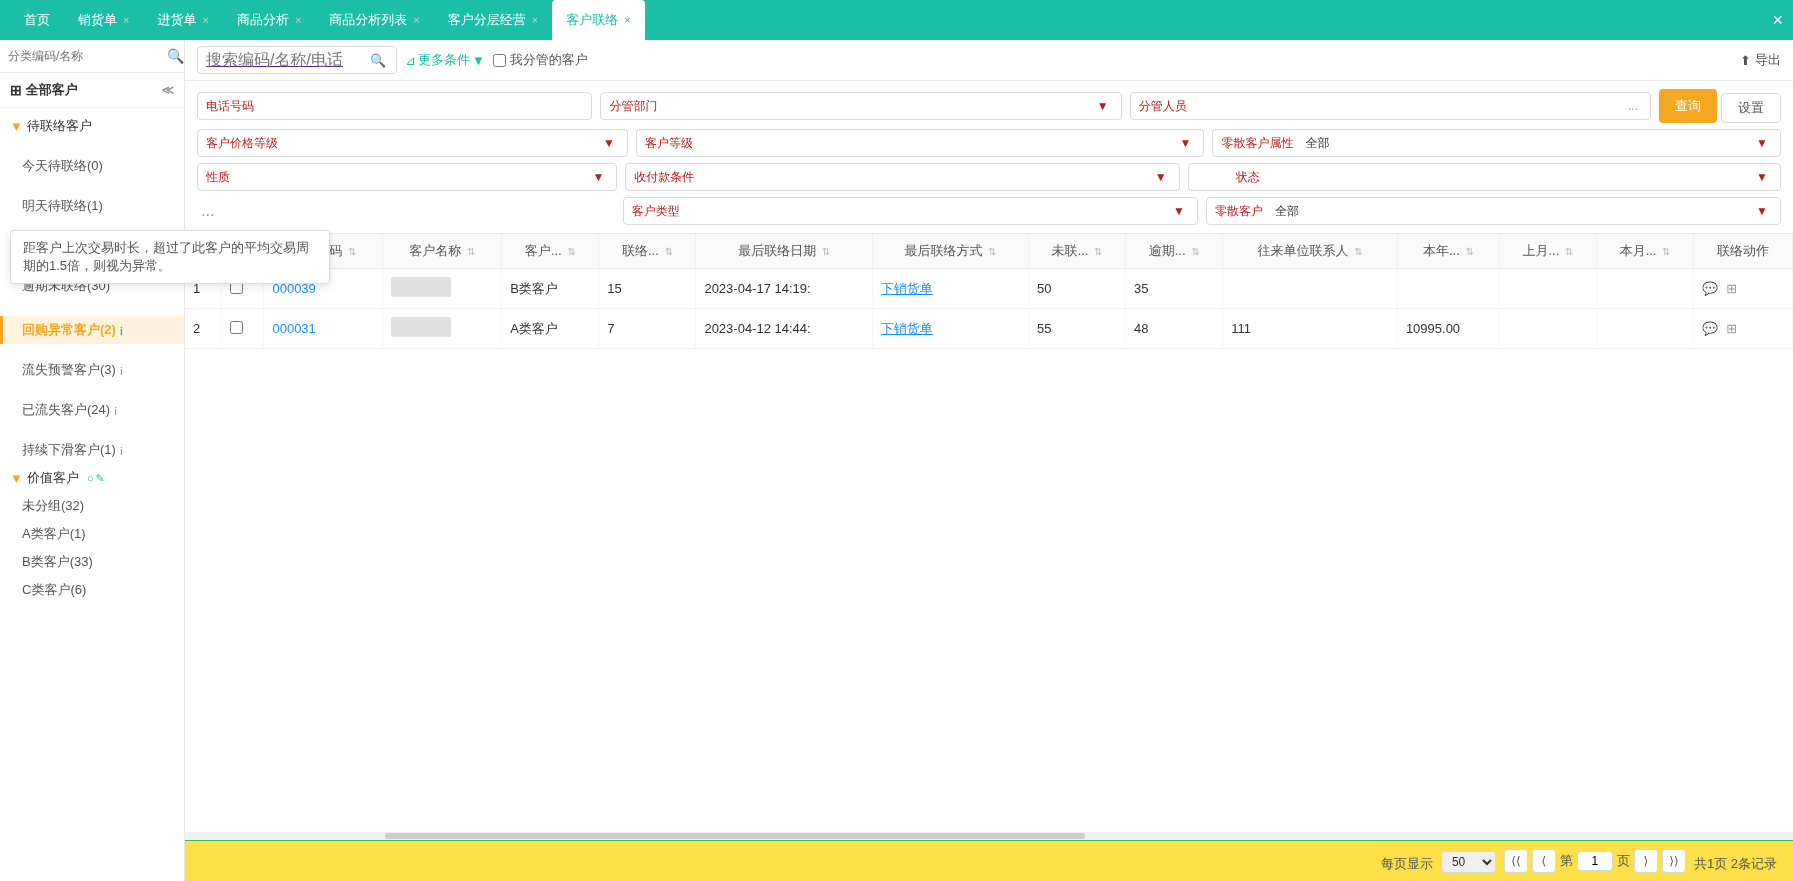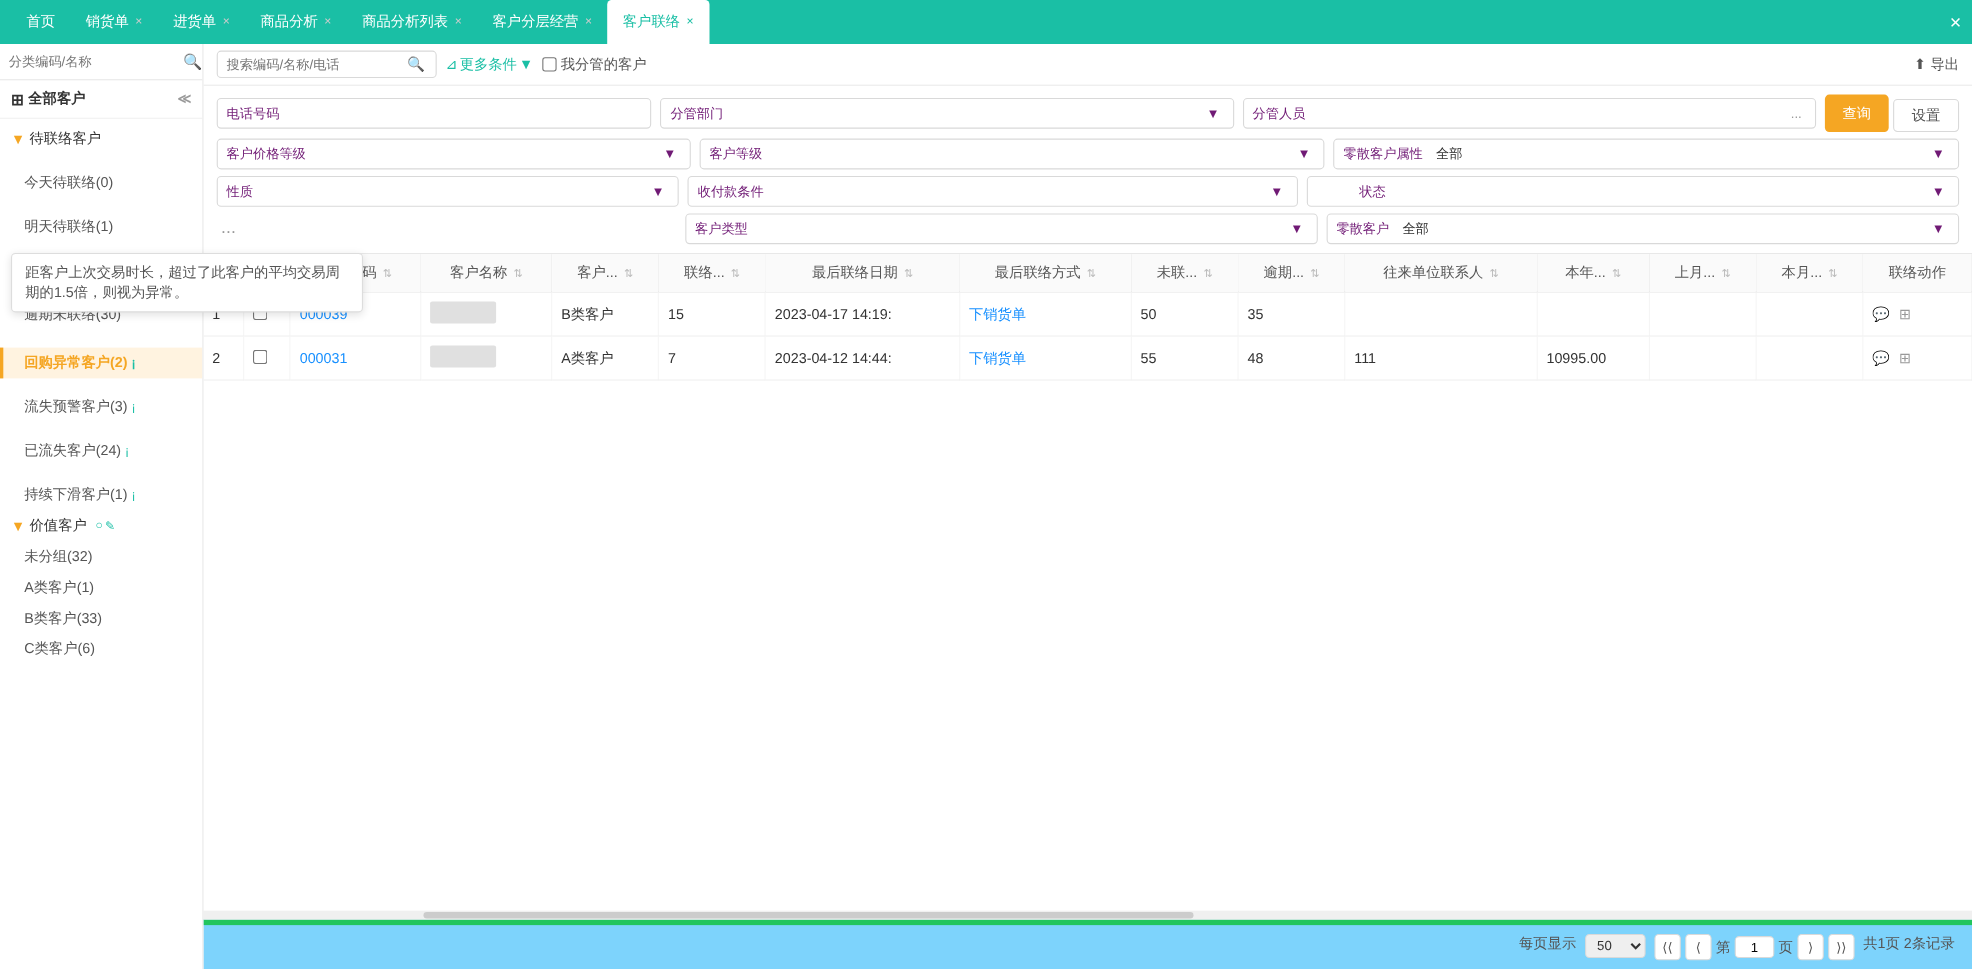--- a/index.html
+++ b/index.html
@@ -82,21 +82,21 @@
     .filter-bar {
       background: #fff; border-bottom: 1px solid #e8e8e8;
       padding: 6px 12px; display: flex; align-items: center; gap: 8px;
       flex-wrap: wrap;
     }
     .filter-bar .search-box {
       display: flex; align-items: center; border: 1px solid #d9d9d9;
       border-radius: 4px; padding: 4px 8px; gap: 4px; min-width: 200px;
     }
     .filter-bar .search-box input {
-      border: none; outline: none; font-size: 12px; color: #4c1d95; width: 160px;
+      border: none; outline: none; font-size: 16px; color: #4c1d95; width: 160px; text-decoration: underline;
     }
     .filter-bar .search-icon { color: #1abfa5; cursor: pointer; }
     .filter-more {
       display: flex; align-items: center; color: #1abfa5; cursor: pointer;
       font-size: 12px; gap: 2px;
     }
     .filter-checkbox { display: flex; align-items: center; gap: 4px; font-size: 12px; color: #555; }
     .export-btn {
       margin-left: auto; display: flex; align-items: center; gap: 4px;
       color: #555; font-size: 12px; cursor: pointer;
@@ -118,21 +118,21 @@
       background: #fff; color: #555; border: 1px solid #d9d9d9; border-radius: 4px;
       padding: 5px 16px; cursor: pointer; font-size: 13px; margin-top: 4px;
     }
     .btn-group { display: flex; flex-direction: row; gap: 4px; }
 
     
     .filter-label-input {
       display: flex; align-items: center; border: 1px solid #d9d9d9;
       border-radius: 4px; flex: 1; padding: 4px 8px; min-height: 28px;
     }
-    .filter-label-input span { color: #701a75; font-size: 12px; margin-right: 4px; flex-shrink: 0; }
+    .filter-label-input span { color: #b91c1c; font-size: 12px; margin-right: 4px; flex-shrink: 0; }
 
     
     .dots-btn { color: #999; cursor: pointer; font-size: 16px; padding: 0 4px; }
 
     
     .table-area {
       flex: 1; overflow: auto; background: #fff;
     }
     table {
       width: 100%; border-collapse: collapse; font-size: 12px;
@@ -142,30 +142,30 @@
       padding: 8px 8px; color: #555; font-weight: normal;
       white-space: nowrap; position: sticky; top: 0; z-index: 1;
       border-right: 1px solid #f0f0f0;
     }
     table th .sort-icon { color: #bbb; font-size: 10px; margin-left: 2px; }
     table td {
       border-bottom: 1px solid #f0f0f0; padding: 8px 8px;
       color: #333; white-space: nowrap;
       border-right: 1px solid #f5f5f5;
     }
-    .link-text { color: #1890ff; cursor: pointer; }
+    .link-text { color: #1890ff; text-decoration: underline; cursor: pointer; }
     .action-icons { display: flex; gap: 8px; color: #999; cursor: pointer; }
 
     
     .gear-col { width: 36px; text-align: center; }
 
     
     .table-footer {
-      background: #7dd3fc; border-top: 5px solid #22c55e;
-      display: flex; align-items: flex-start; justify-content: flex-end;
+      background: #fde047; border-top: 1px solid #22c55e;
+      display: flex; align-items: flex-end; justify-content: flex-end;
       padding: 8px 16px; gap: 8px; font-size: 12px; color: #555;
     }
     .page-size-select {
       border: 1px solid #d9d9d9; border-radius: 4px; padding: 2px 6px;
       font-size: 12px; color: #333; cursor: pointer;
     }
     .page-nav { display: flex; align-items: center; gap: 4px; }
     .page-nav button {
       border: 1px solid #d9d9d9; background: #fff; border-radius: 4px;
       width: 24px; height: 24px; cursor: pointer; font-size: 12px; color: #555;

